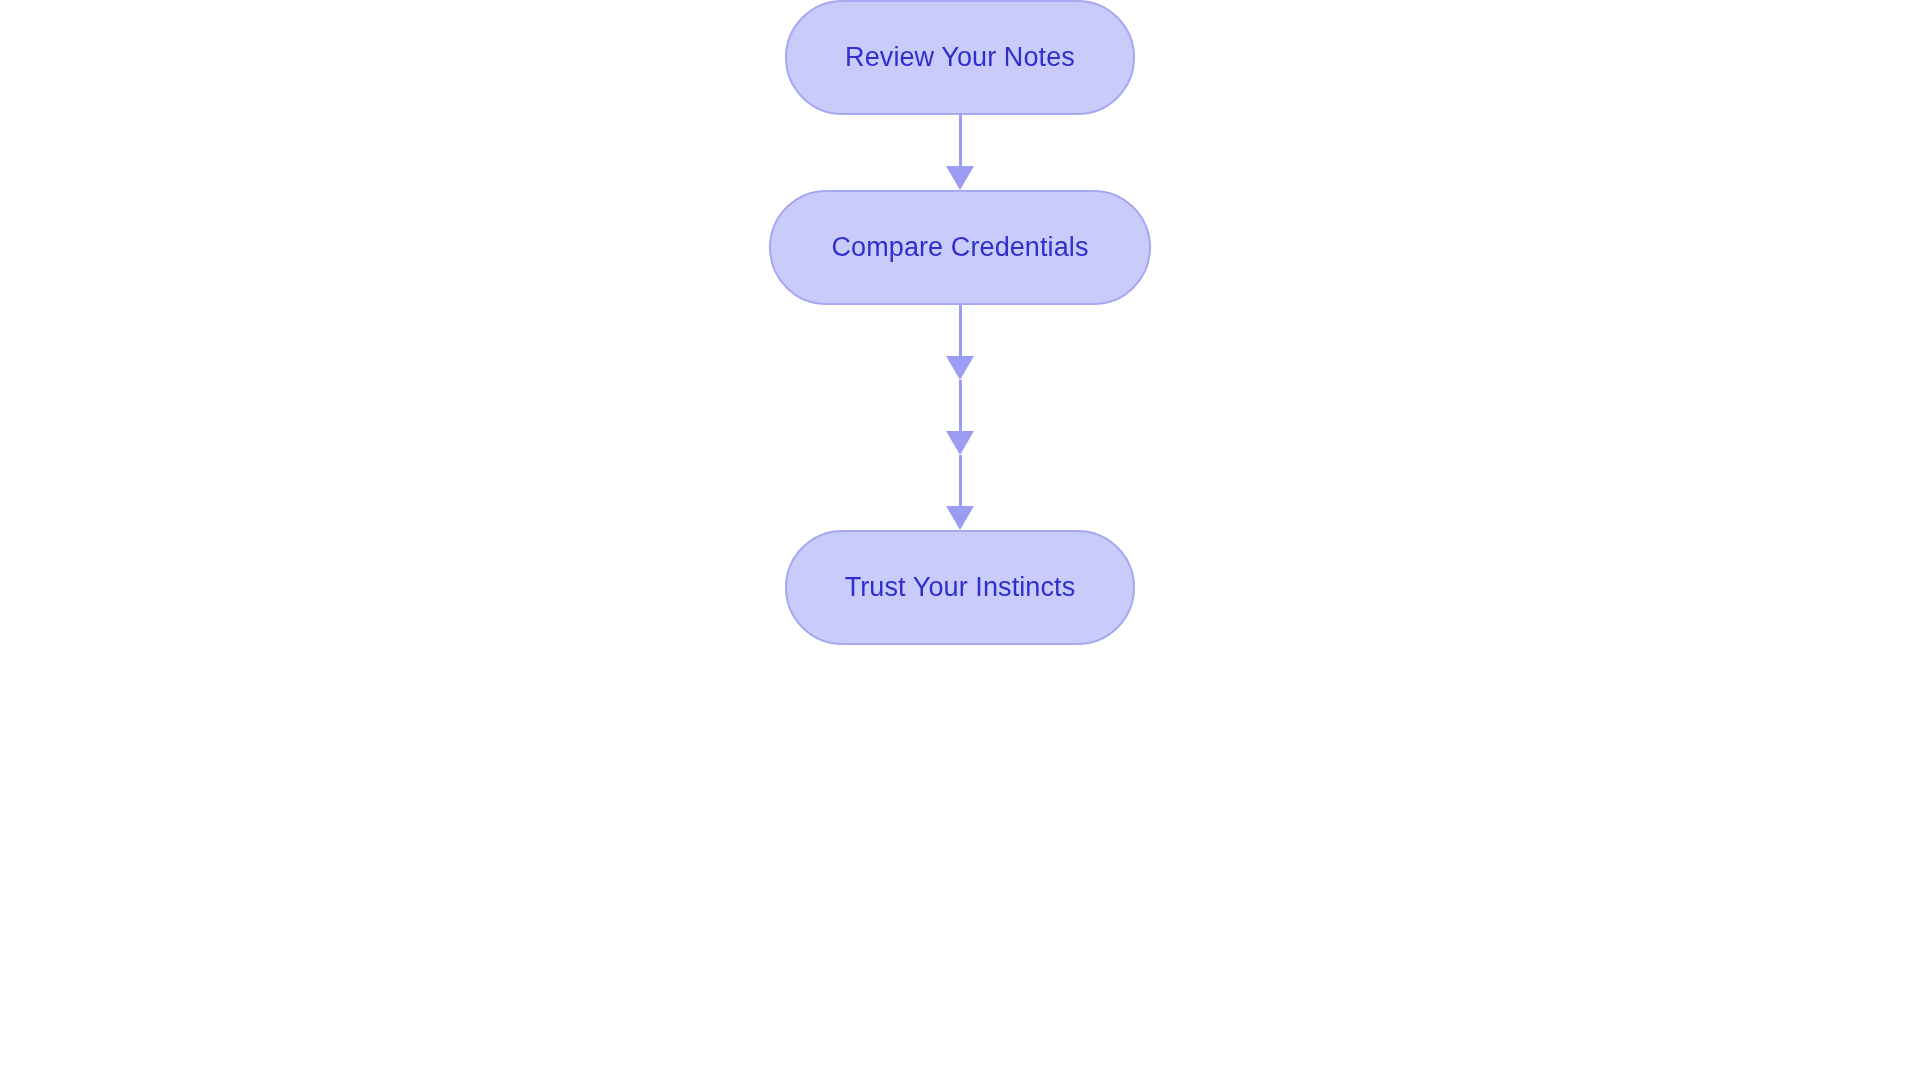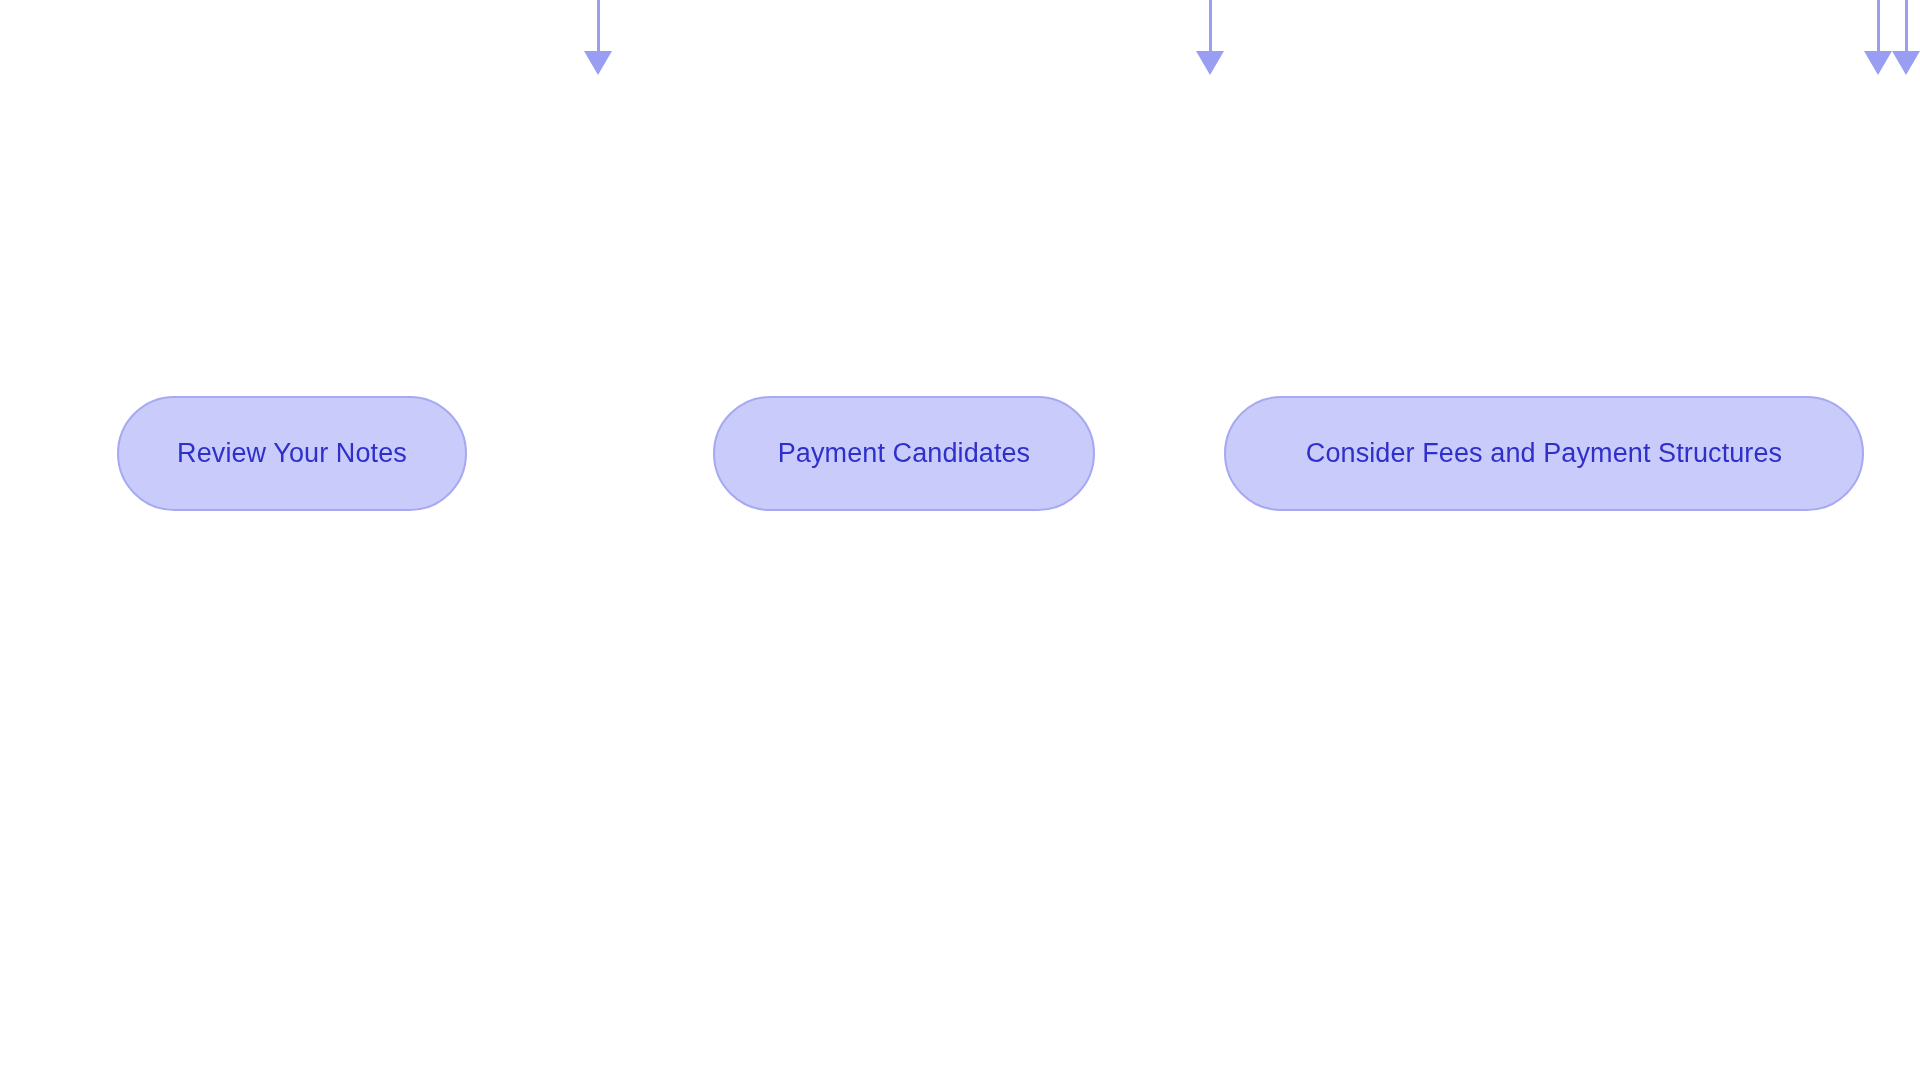--- a/index.html
+++ b/index.html
@@ -12,21 +12,22 @@
     background: #ffffff;
     font-family: "Liberation Sans", sans-serif;
     overflow: hidden;
   }
 
   #flowchart {
     position: relative;
     width: 1920px;
     height: 907px;
     display: flex;
-    flex-direction: row;
+    flex-direction: column;
+    align-items: center;
   }
 
   .node-row {
     display: flex;
     justify-content: center;
     align-items: center;
     width: 100%;
   }
 
   .node {
@@ -91,40 +92,40 @@
     </div>
   </div>
 
   <div class="connector">
     <div class="connector-line"></div>
     <div class="connector-arrow"></div>
   </div>
 
   <div class="node-row">
     <div class="node w2">
-      <span class="node-label">Payment Candidates</span>
-    </div>
-  </div>
-
-  <div class="connector">
-    <div class="connector-line"></div>
-    <div class="connector-arrow"></div>
-  </div>
-
-  <div class="node-row">
-    <div class="node w3">
-      <span class="node-label">Consider Fees and Payment Structures</span>
+      <span class="node-label">Compare Credentials</span>
     </div>
   </div>
 
   <div class="connector">
     <div class="connector-line"></div>
     <div class="connector-arrow"></div>
   </div>
 
 
   <div class="connector">
     <div class="connector-line"></div>
     <div class="connector-arrow"></div>
   </div>
 
 
+  <div class="connector">
+    <div class="connector-line"></div>
+    <div class="connector-arrow"></div>
+  </div>
+
+  <div class="node-row">
+    <div class="node w5">
+      <span class="node-label">Trust Your Instincts</span>
+    </div>
+  </div>
+
 </div>
 
 </body></html>

